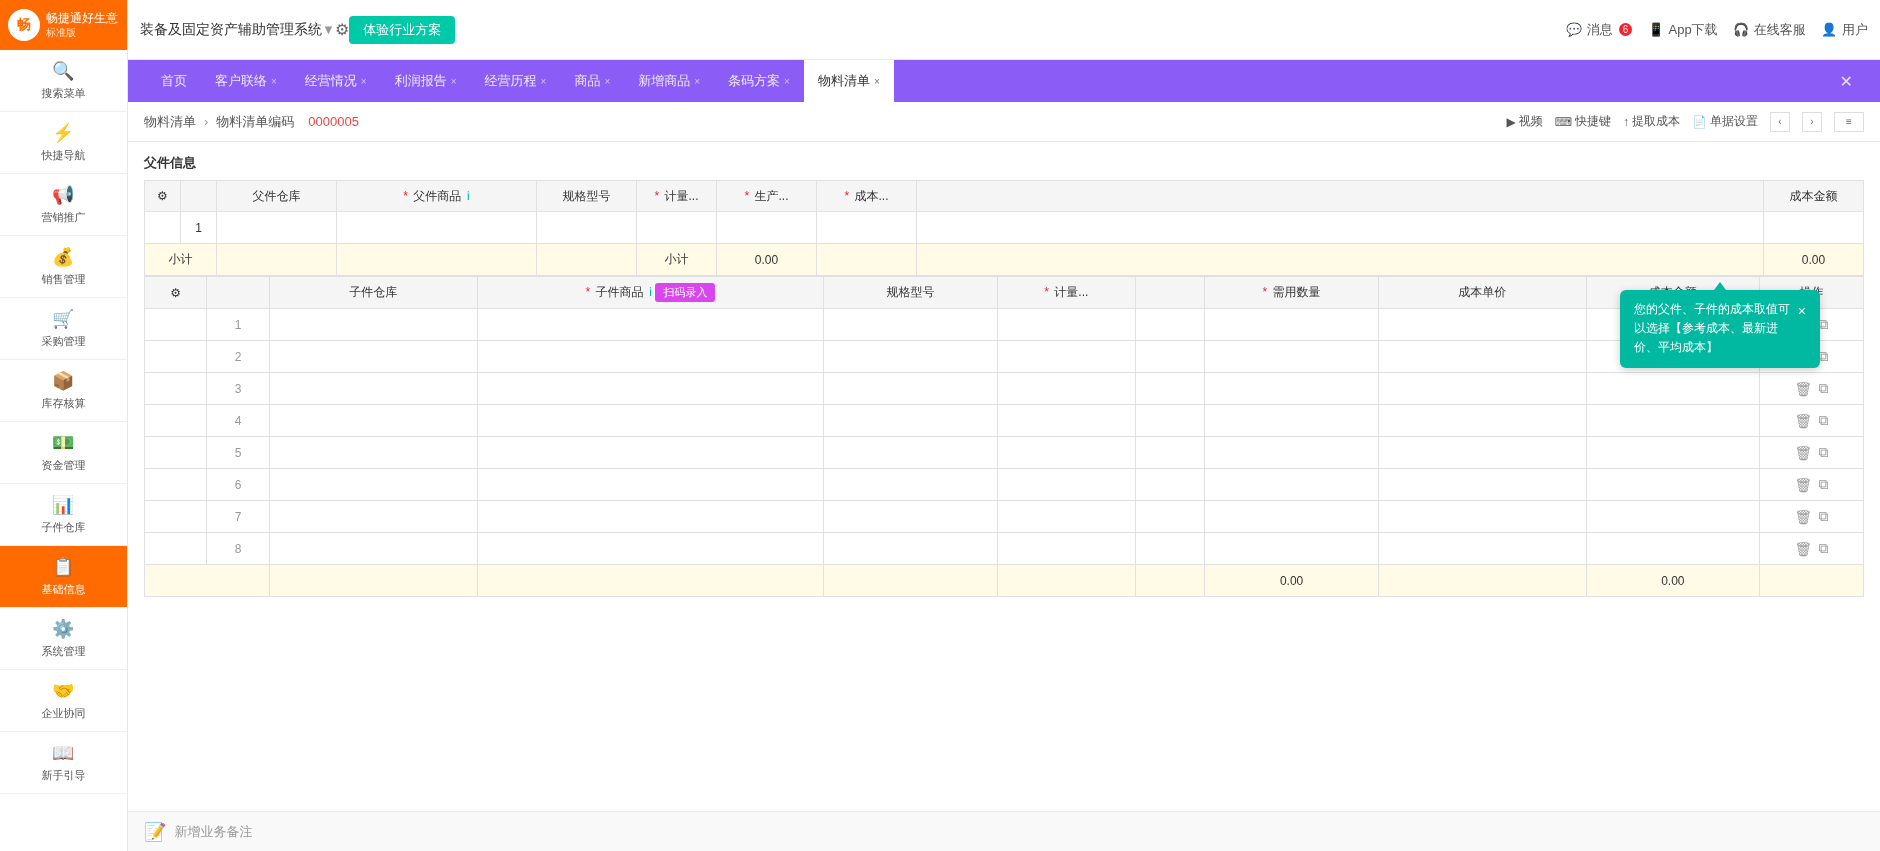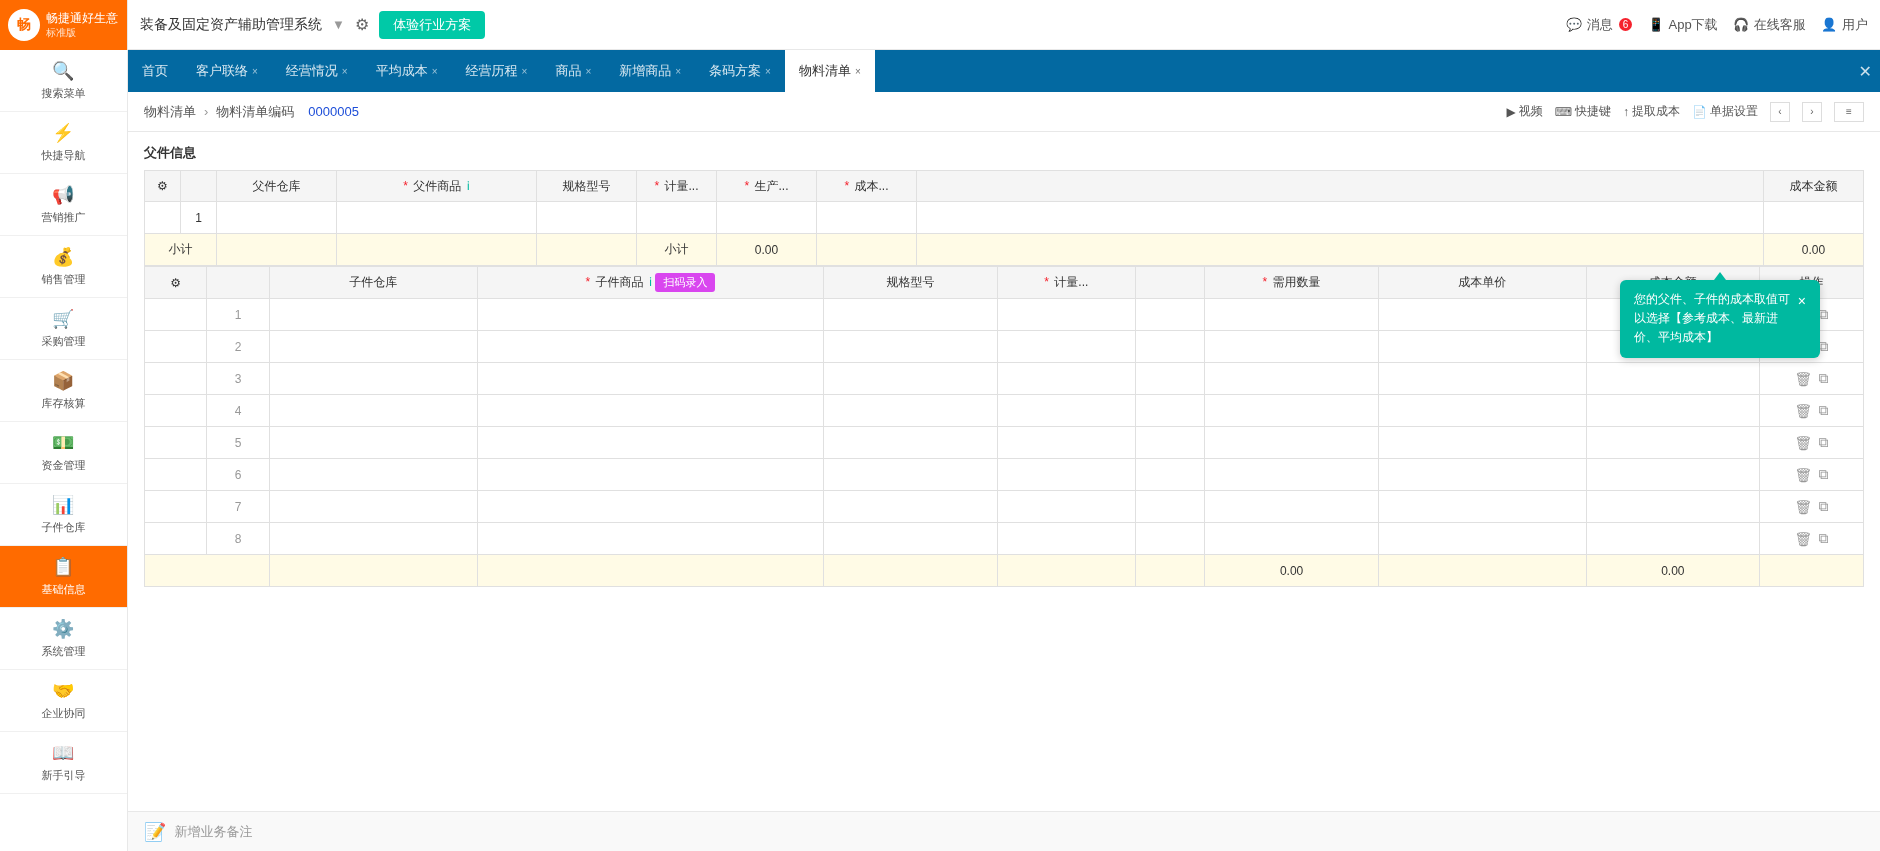--- a/index.html
+++ b/index.html
@@ -56,27 +56,27 @@
     
     .main {
       flex: 1;
       display: flex;
       flex-direction: column;
       overflow: hidden;
     }
 
     
     .top-header {
-      height: 50px;
+      height: 60px;
       background: #fff;
       border-bottom: 1px solid #e8e8e8;
       display: flex;
       align-items: center;
       padding: 0 12px;
-      gap: 10px;
+      gap: 0;
     }
     .system-title {
       font-size: 14px;
       color: #333;
       font-weight: 500;
     }
     .header-arrow { color: #999; }
     .header-gear { color: #666; font-size: 16px; cursor: pointer; }
     .trial-btn {
       background: #00c9a7;
@@ -105,25 +105,25 @@
       background: #f5222d;
       color: #fff;
       border-radius: 10px;
       font-size: 10px;
       padding: 1px 4px;
       margin-left: 2px;
     }
 
     
     .nav-tabs {
-      background: #0369a1;
+      background: #8b5cf6;
       display: flex;
       align-items: center;
       height: 42px;
-      padding: 0 0;
+      padding: 0 19px;
       overflow: hidden;
     }
     .nav-tab {
       color: rgba(255,255,255,0.85);
       padding: 0 14px;
       height: 42px;
       display: flex;
       align-items: center;
       cursor: pointer;
       font-size: 13px;
@@ -145,21 +145,21 @@
     }
     .breadcrumb-item {
       font-size: 13px;
       color: #555;
       cursor: pointer;
       padding: 0 8px;
     }
     .breadcrumb-item:first-child { padding-left: 0; }
     .breadcrumb-separator { color: #999; }
     .breadcrumb-code {
-      color: #1d4ed8;
+      color: #ef4444;
       font-weight: 500;
     }
     .breadcrumb-right {
       margin-left: auto;
       display: flex;
       align-items: center;
       gap: 12px;
       font-size: 12px;
       color: #555;
     }
@@ -402,21 +402,21 @@
     </div>
     <div class="nav-tab">
       <span>客户联络</span>
       <span class="nav-tab-close">×</span>
     </div>
     <div class="nav-tab">
       <span>经营情况</span>
       <span class="nav-tab-close">×</span>
     </div>
     <div class="nav-tab">
-      <span>平均成本</span>
+      <span>利润报告</span>
       <span class="nav-tab-close">×</span>
     </div>
     <div class="nav-tab">
       <span>经营历程</span>
       <span class="nav-tab-close">×</span>
     </div>
     <div class="nav-tab">
       <span>商品</span>
       <span class="nav-tab-close">×</span>
     </div>

